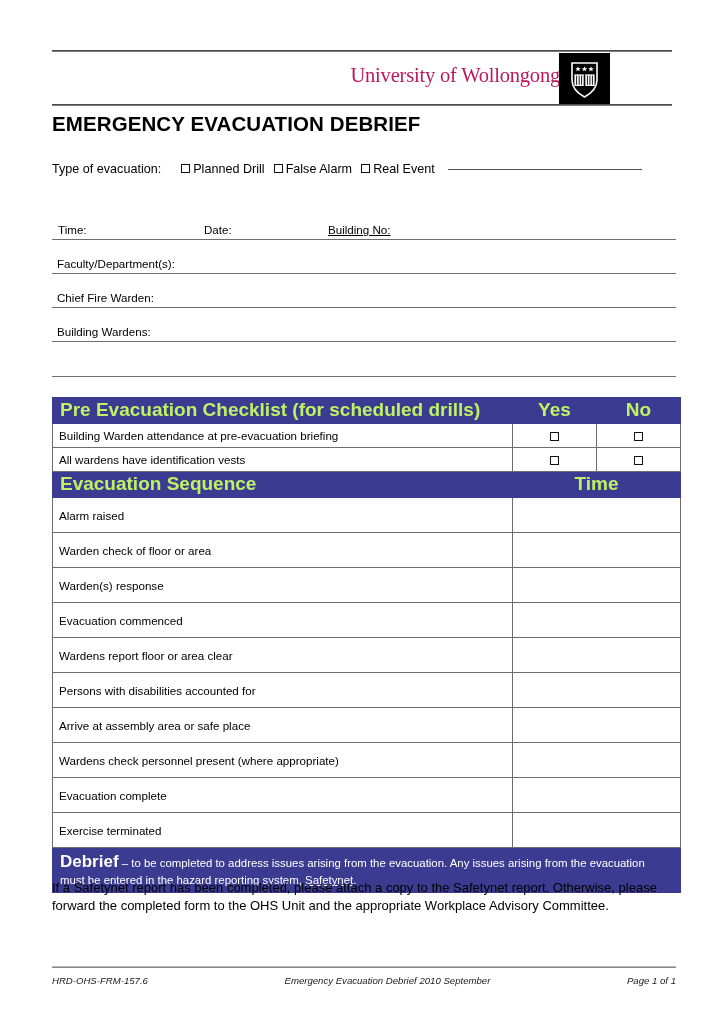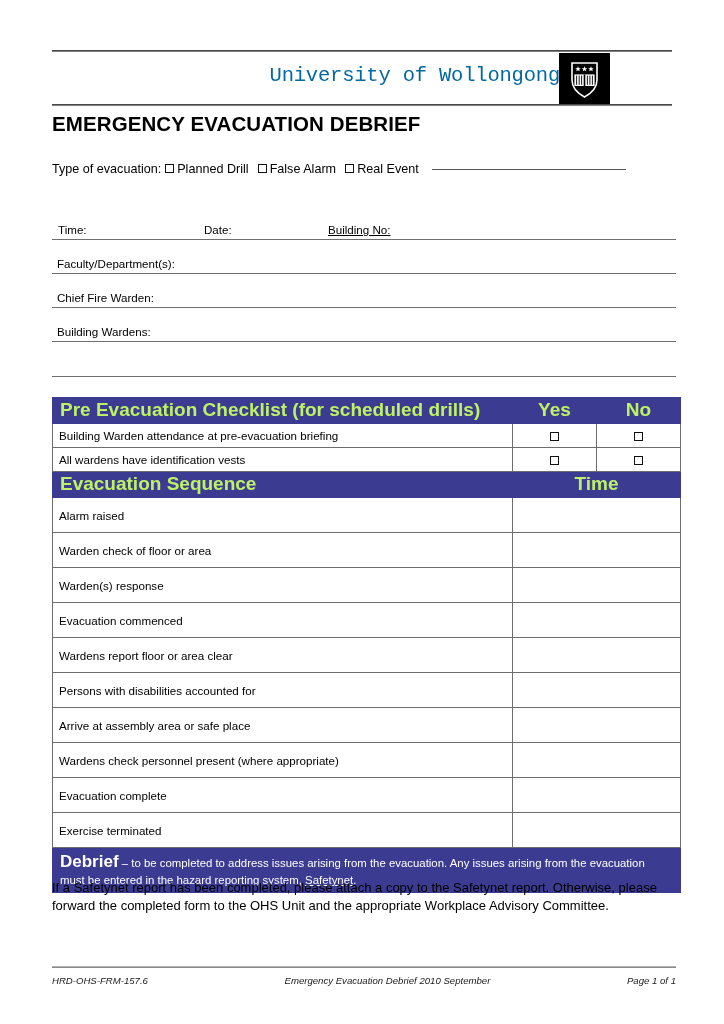--- a/index.html
+++ b/index.html
@@ -41,23 +41,23 @@
   .rule-top { top: 0; }
   .rule-bottom { top: 54px; }
 
   .uow-wordmark {
     position: absolute;
     right: 112px;
     top: 14px;
     font-size: 20.5px;
     font-weight: normal;
     letter-spacing: -0.2px;
-    color: #0369a1;
+    color: #be185d;
     white-space: nowrap;
-    font-family: Liberation Mono, monospace;
+    font-family: Liberation Serif, serif;
   }
   .uow-crest {
     position: absolute;
     left: 507px;
     top: 3px;
     width: 51px;
     height: 51px;
     background: #000000;
   }
   .uow-crest svg { display: block; }
@@ -76,21 +76,21 @@
   
   .evac-type {
     position: absolute;
     left: 52px;
     top: 162px;
     font-size: 12.6px;
     white-space: nowrap;
     display: flex;
     align-items: baseline;
   }
-  .evac-type .lbl { margin-right: 4px; }
+  .evac-type .lbl { margin-right: 20px; }
   .cbx {
     display: inline-block;
     width: 9px;
     height: 9px;
     border: 1.4px solid #111;
     box-sizing: border-box;
     margin: 0 3px 0 0;
     position: relative;
     top: 0px;
     background: #fff;

